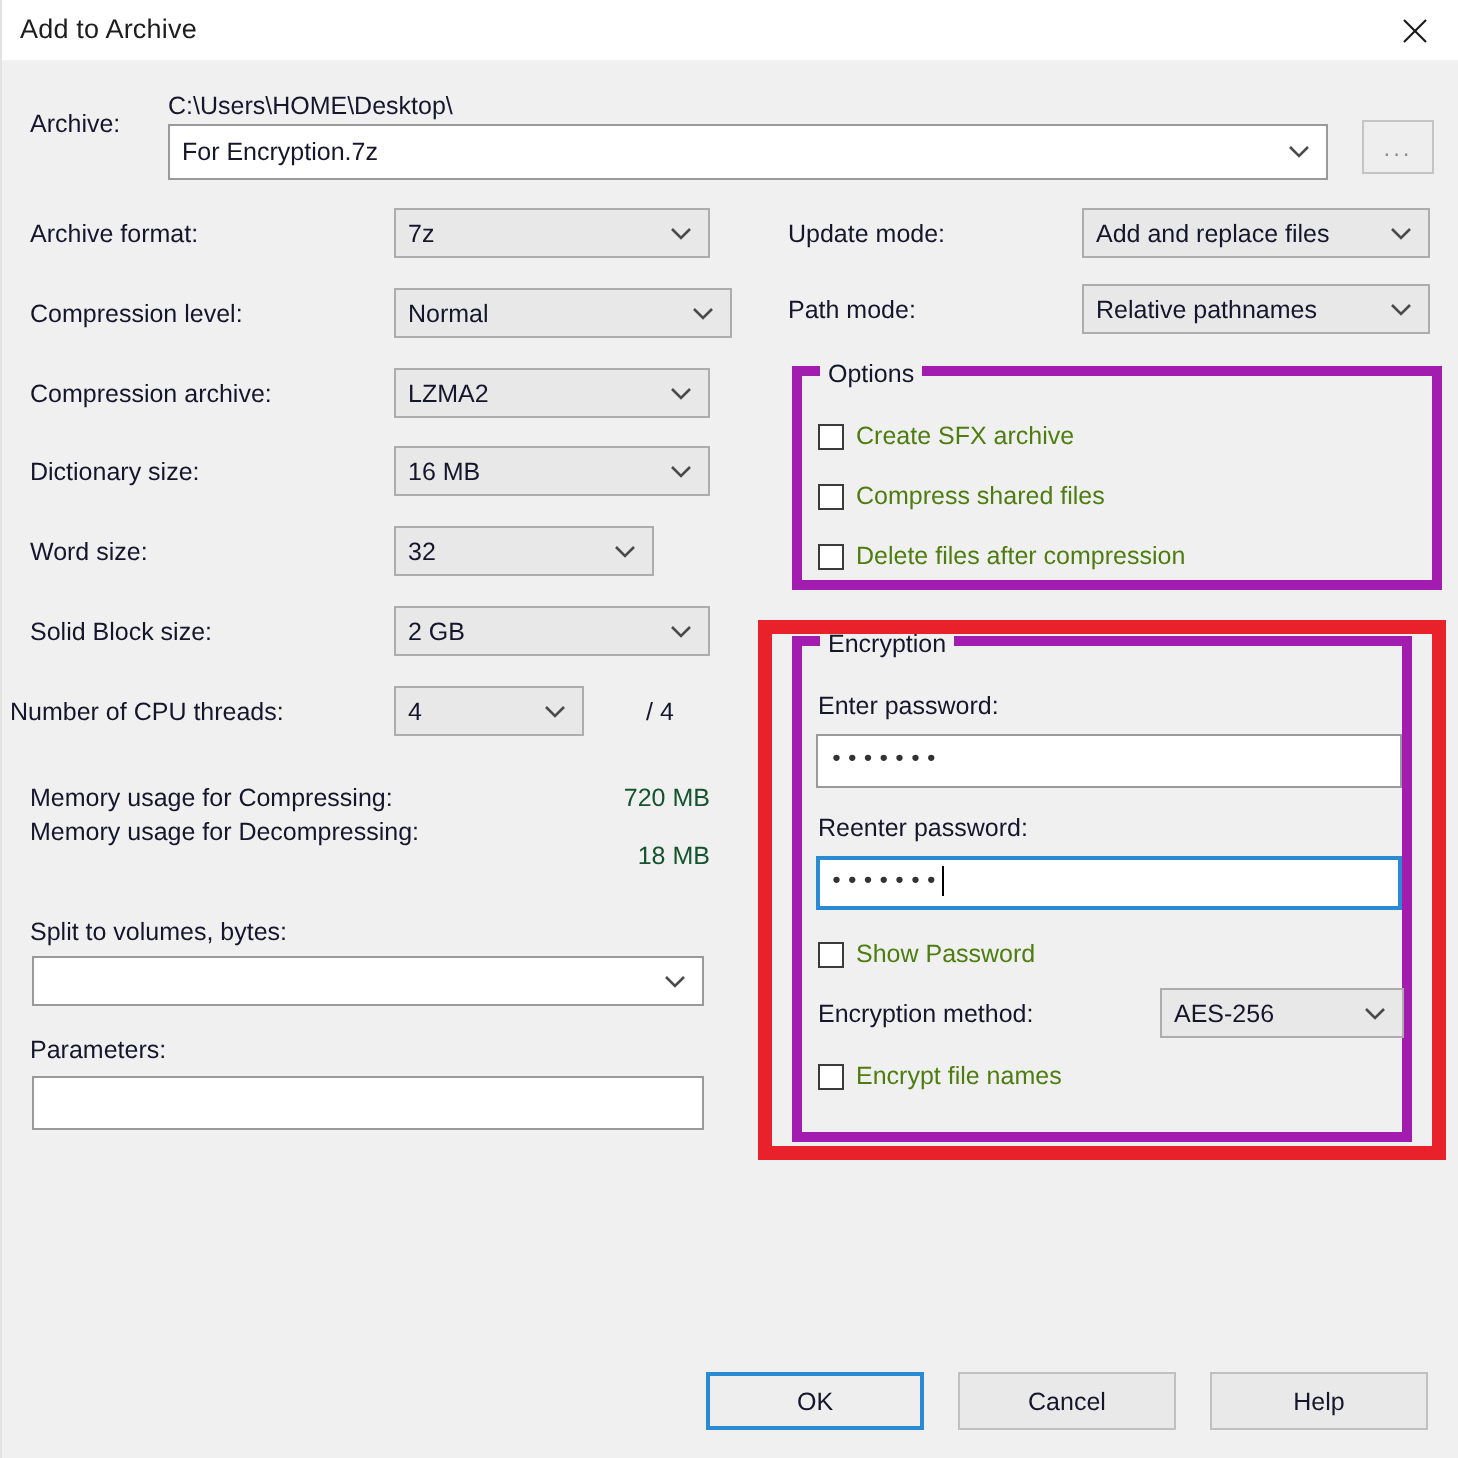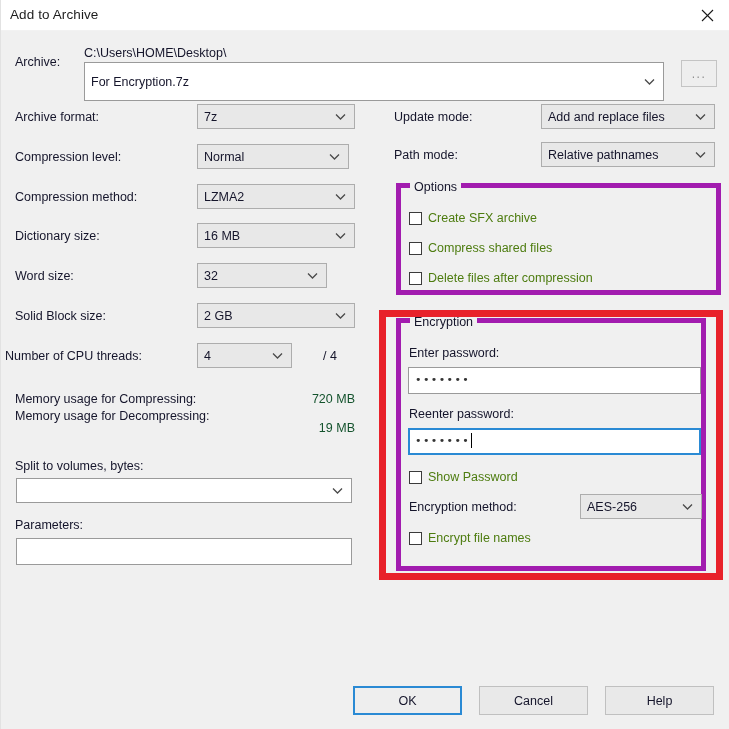--- a/index.html
+++ b/index.html
@@ -220,46 +220,46 @@
       <svg width="13" height="13" viewBox="0 0 13 13">
         <line x1="1" y1="1" x2="12" y2="12" stroke="#1a1a1a" stroke-width="1.1"></line>
         <line x1="12" y1="1" x2="1" y2="12" stroke="#1a1a1a" stroke-width="1.1"></line>
       </svg>
     </div>
   </div>
 
   <div class="lbl" style="left:14px; top:55px;">Archive:</div>
   <div class="lbl" style="left:83px; top:46px;">C:\Users\HOME\Desktop\</div>
 
-  <div class="combo combo-white" style="left:83px; top:62px; width:580px; height:39px;">
+  <div class="combo combo-white" style="left:83px; top:62px; width:580px; height:28px;">
     <span>For Encryption.7z</span>
     <svg class="chev" viewBox="0 0 11 7">
       <polyline points="1,1 5.5,5.5 10,1" fill="none" stroke="#4a4a4a" stroke-width="1.3"></polyline>
     </svg>
   </div>
 
   <div id="browse-btn">...</div>
 
   <div class="lbl" style="left:14px; top:110px;">Archive format:</div>
   <div class="combo" style="left:196px; top:104px; width:158px;">
     <span>7z</span>
     <svg class="chev" viewBox="0 0 11 7">
       <polyline points="1,1 5.5,5.5 10,1" fill="none" stroke="#4a4a4a" stroke-width="1.3"></polyline>
     </svg>
   </div>
 
   <div class="lbl" style="left:14px; top:150px;">Compression level:</div>
-  <div class="combo" style="left:196px; top:144px; width:152px;">
+  <div class="combo" style="left:196px; top:144px; width:169px;">
     <span>Normal</span>
     <svg class="chev" viewBox="0 0 11 7">
       <polyline points="1,1 5.5,5.5 10,1" fill="none" stroke="#4a4a4a" stroke-width="1.3"></polyline>
     </svg>
   </div>
 
-  <div class="lbl" style="left:14px; top:190px;">Compression method:</div>
+  <div class="lbl" style="left:14px; top:190px;">Compression archive:</div>
   <div class="combo" style="left:196px; top:184px; width:158px;">
     <span>LZMA2</span>
     <svg class="chev" viewBox="0 0 11 7">
       <polyline points="1,1 5.5,5.5 10,1" fill="none" stroke="#4a4a4a" stroke-width="1.3"></polyline>
     </svg>
   </div>
 
   <div class="lbl" style="left:14px; top:229px;">Dictionary size:</div>
   <div class="combo" style="left:196px; top:223px; width:158px;">
     <span>16 MB</span>
@@ -290,21 +290,21 @@
     <svg class="chev" viewBox="0 0 11 7">
       <polyline points="1,1 5.5,5.5 10,1" fill="none" stroke="#4a4a4a" stroke-width="1.3"></polyline>
     </svg>
   </div>
   <div class="lbl" style="left:322px; top:349px;">/ 4</div>
 
   <div class="lbl" style="left:14px; top:392px;">Memory usage for Compressing:</div>
   <div class="val-right" style="left:254px; top:392px; width:100px;">720 MB</div>
 
   <div class="lbl" style="left:14px; top:409px;">Memory usage for Decompressing:</div>
-  <div class="val-right" style="left:254px; top:421px; width:100px;">19 MB</div>
+  <div class="val-right" style="left:254px; top:421px; width:100px;">18 MB</div>
 
   <div class="lbl" style="left:14px; top:459px;">Split to volumes, bytes:</div>
   <div class="combo combo-white" style="left:15px; top:478px; width:336px;">
     <span></span>
     <svg class="chev" viewBox="0 0 11 7">
       <polyline points="1,1 5.5,5.5 10,1" fill="none" stroke="#4a4a4a" stroke-width="1.3"></polyline>
     </svg>
   </div>
 
   <div class="lbl" style="left:14px; top:518px;">Parameters:</div>

